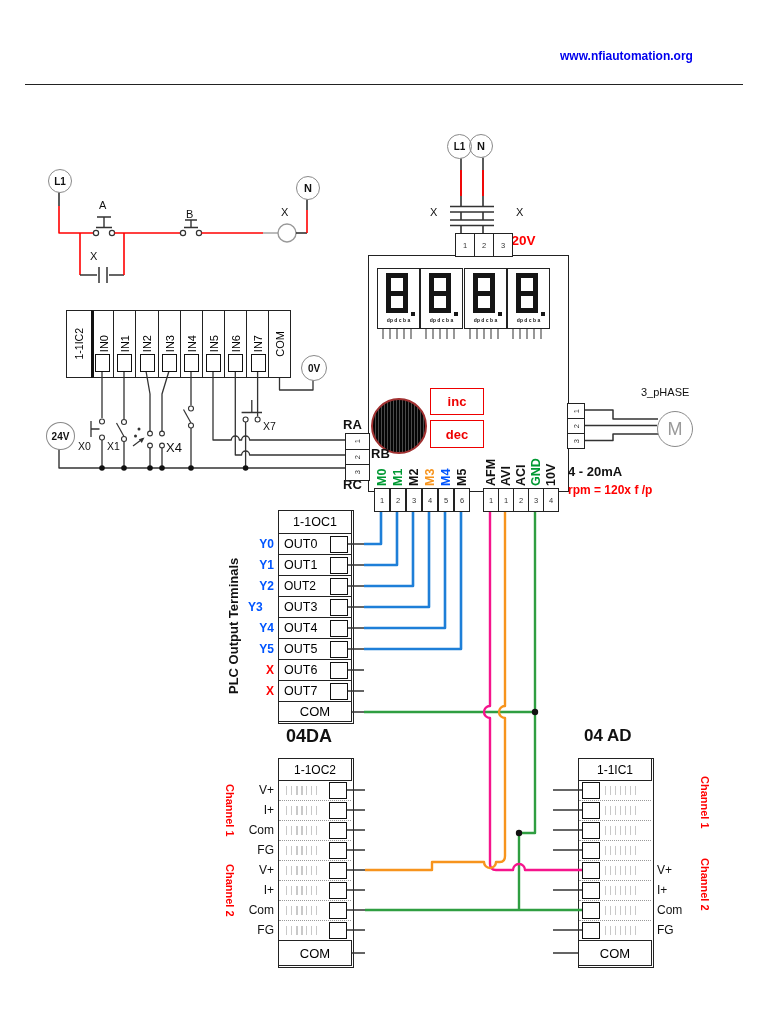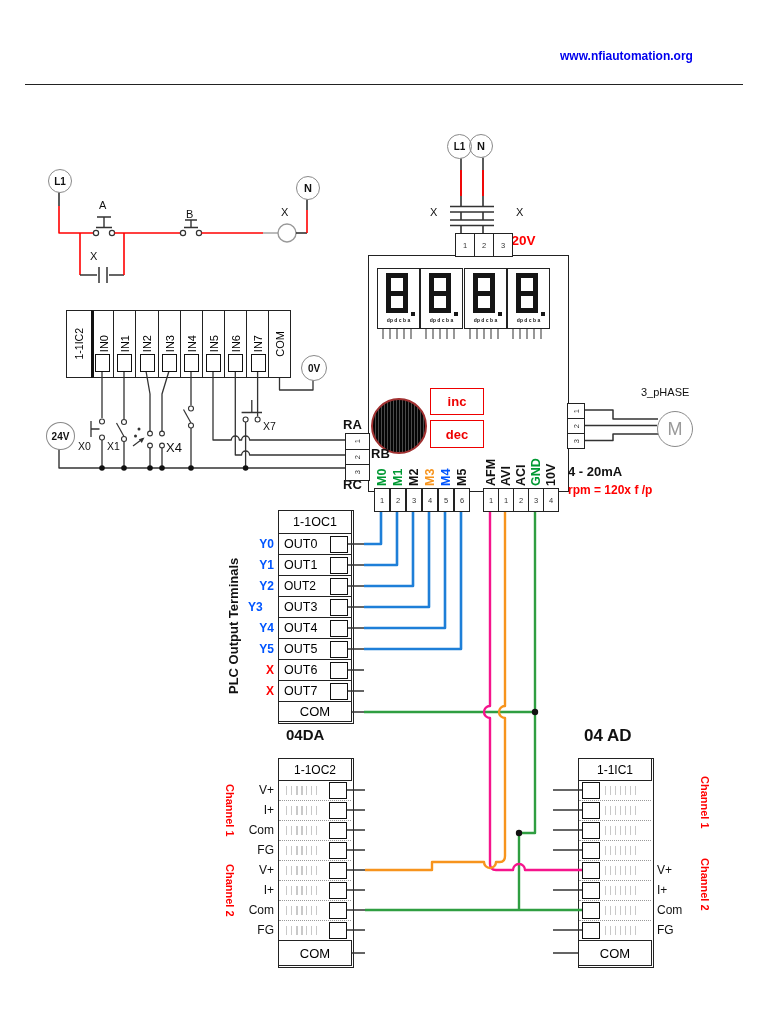--- a/index.html
+++ b/index.html
@@ -256,21 +256,21 @@
 
   <div class="t b mblue z4" style="left:248px;top:537px;width:26px;font-size:12px;text-align:right;">Y0</div>
   <div class="t b mblue z4" style="left:248px;top:558px;width:26px;font-size:12px;text-align:right;">Y1</div>
   <div class="t b mblue z4" style="left:248px;top:579px;width:26px;font-size:12px;text-align:right;">Y2</div>
   <div class="t b mblue z4" style="left:248px;top:600px;width:26px;font-size:12px;text-align:left;">Y3</div>
   <div class="t b mblue z4" style="left:248px;top:621px;width:26px;font-size:12px;text-align:right;">Y4</div>
   <div class="t b mblue z4" style="left:248px;top:642px;width:26px;font-size:12px;text-align:right;">Y5</div>
   <div class="t b red z4" style="left:248px;top:663px;width:26px;font-size:12px;text-align:right;">X</div>
   <div class="t b red z4" style="left:248px;top:684px;width:26px;font-size:12px;text-align:right;">X</div>
 
-  <div class="t b z4" style="left:286px;top:726px;font-size:15px;">04DA</div>
+  <div class="t b z4" style="left:286px;top:726px;font-size:18px;">04DA</div>
   <div class="abs z2" style="left:278px;top:758px;width:74px;height:208px;border:1.4px solid #222;background:#fff;"></div>
   <div class="cell z2" style="left:278px;top:758px;width:74px;height:23px;">
       <span style="font-size:12px;">1-1OC2</span>
     </div>
   <div class="abs z2 mrow" style="left:279px;top:780px;width:72px;height:20px;"></div>
   <div class="abs z2 mrow" style="left:279px;top:800px;width:72px;height:20px;"></div>
   <div class="abs z2 mrow" style="left:279px;top:820px;width:72px;height:20px;"></div>
   <div class="abs z2 mrow" style="left:279px;top:840px;width:72px;height:20px;"></div>
   <div class="abs z2 mrow" style="left:279px;top:860px;width:72px;height:20px;"></div>
   <div class="abs z2 mrow" style="left:279px;top:880px;width:72px;height:20px;"></div>

